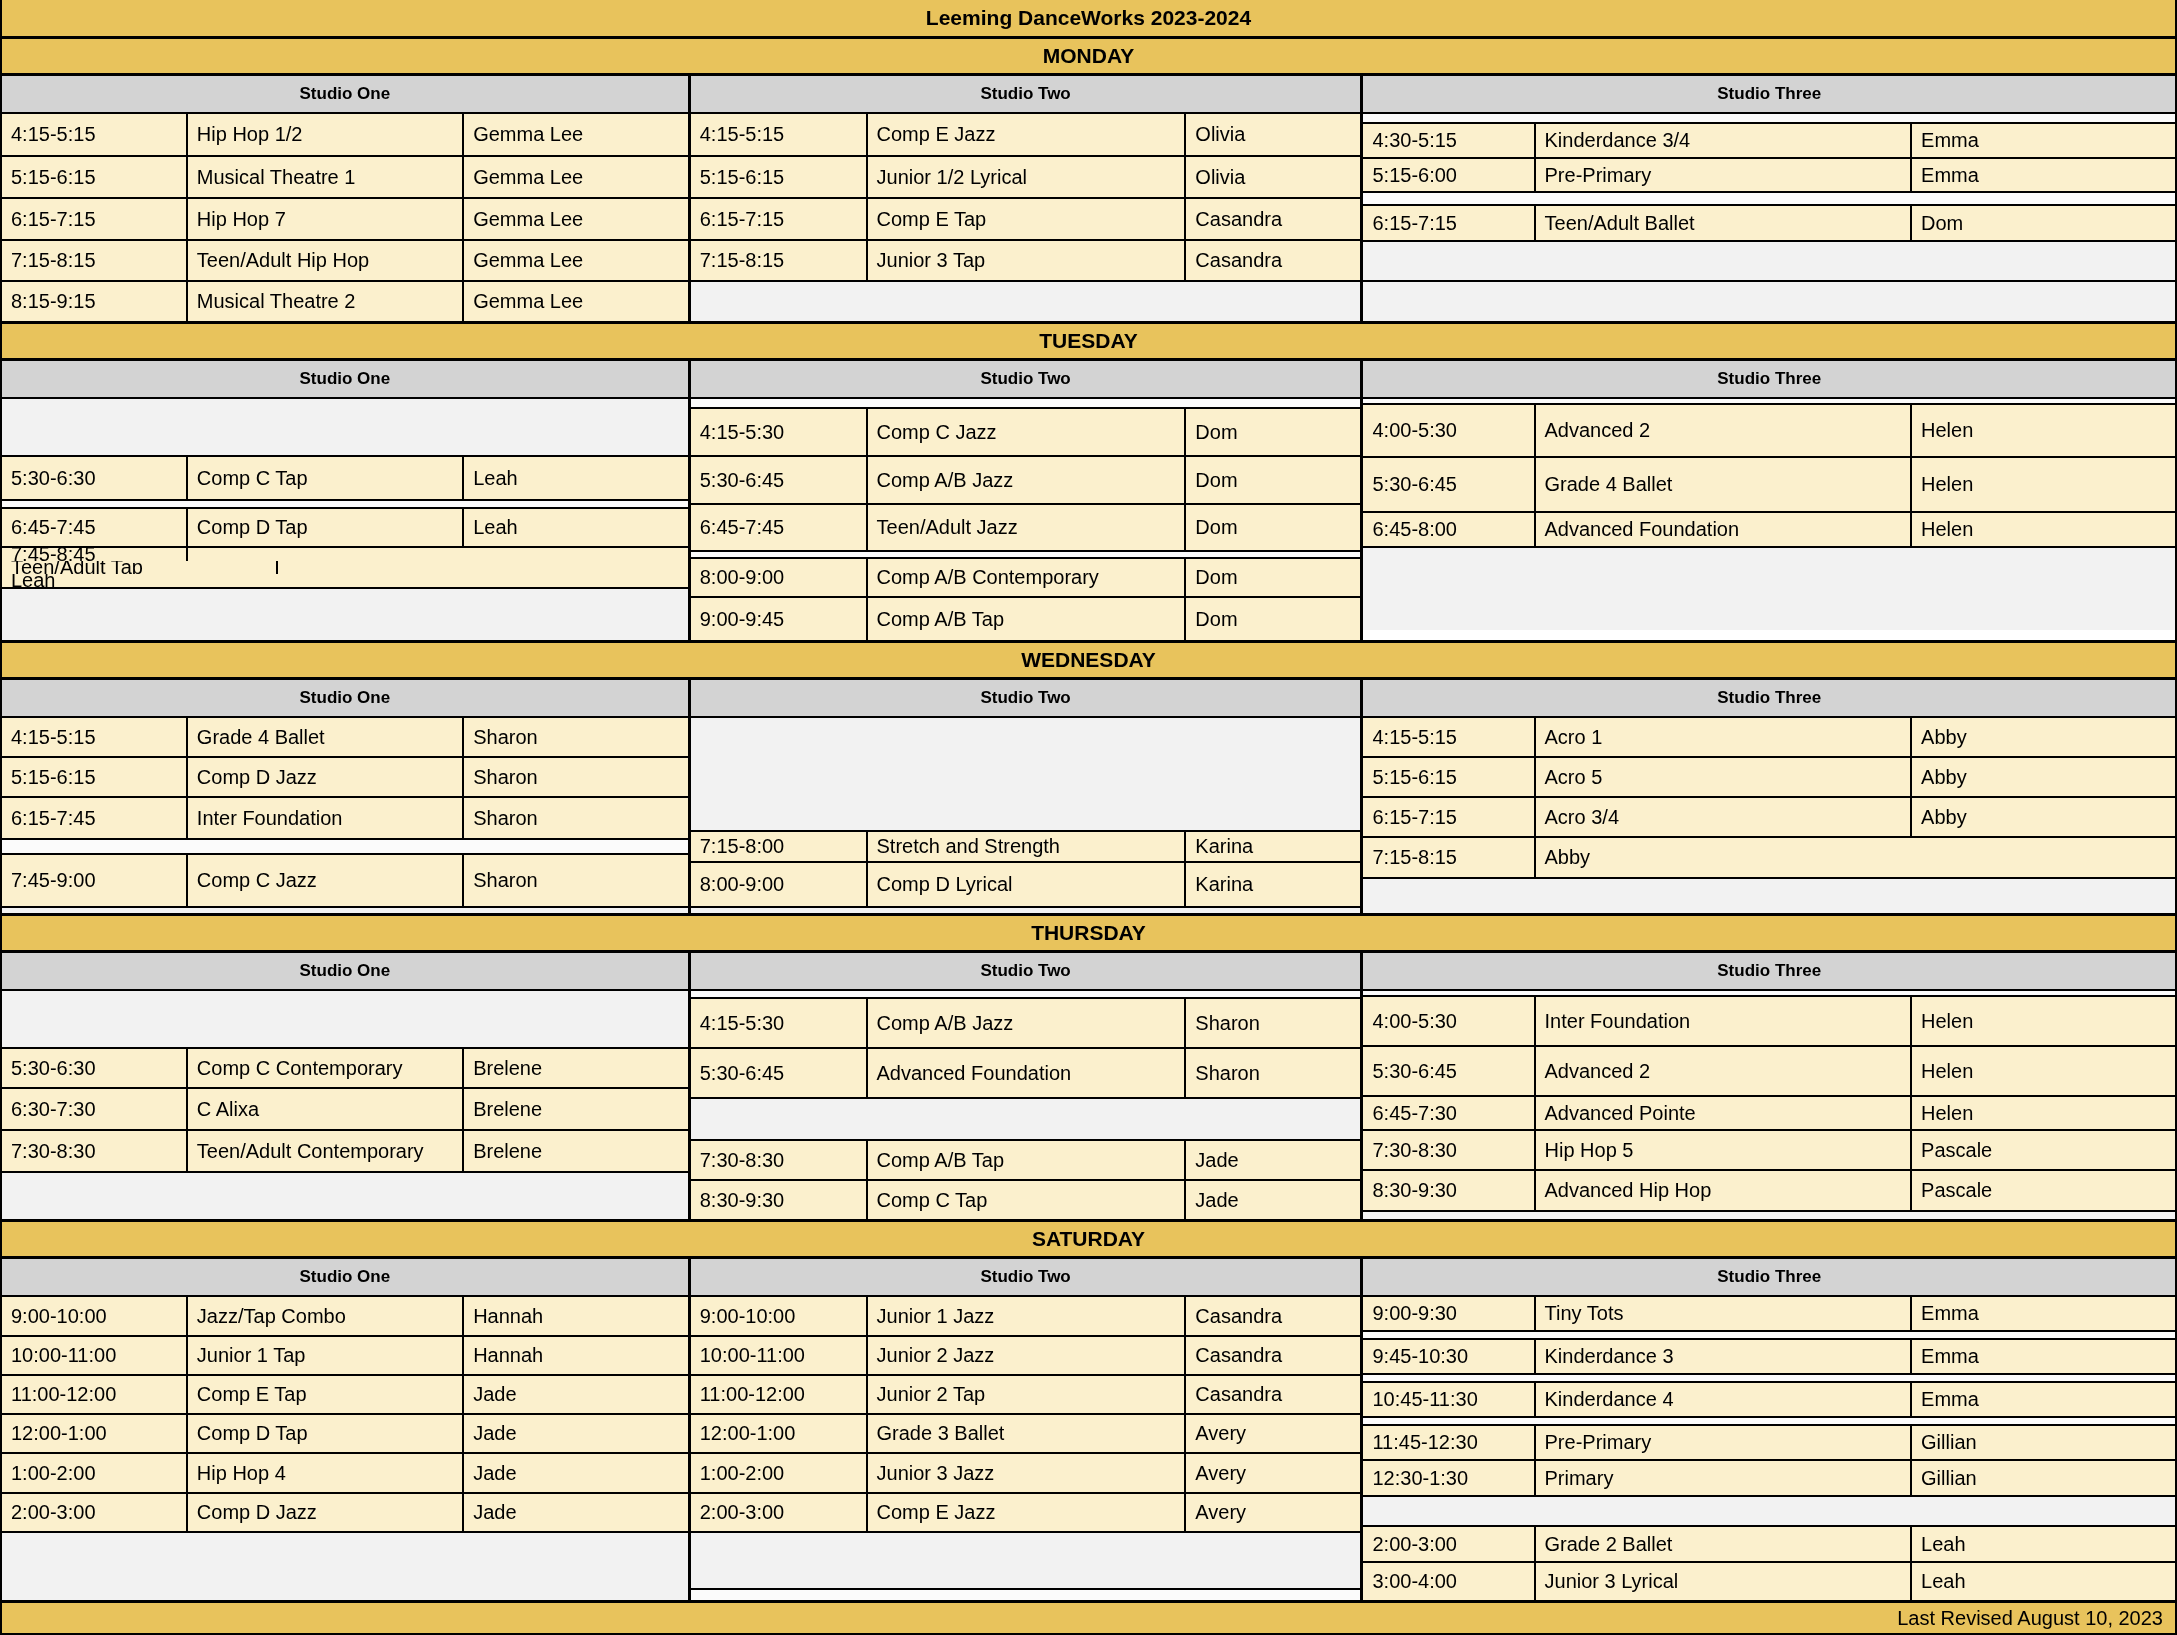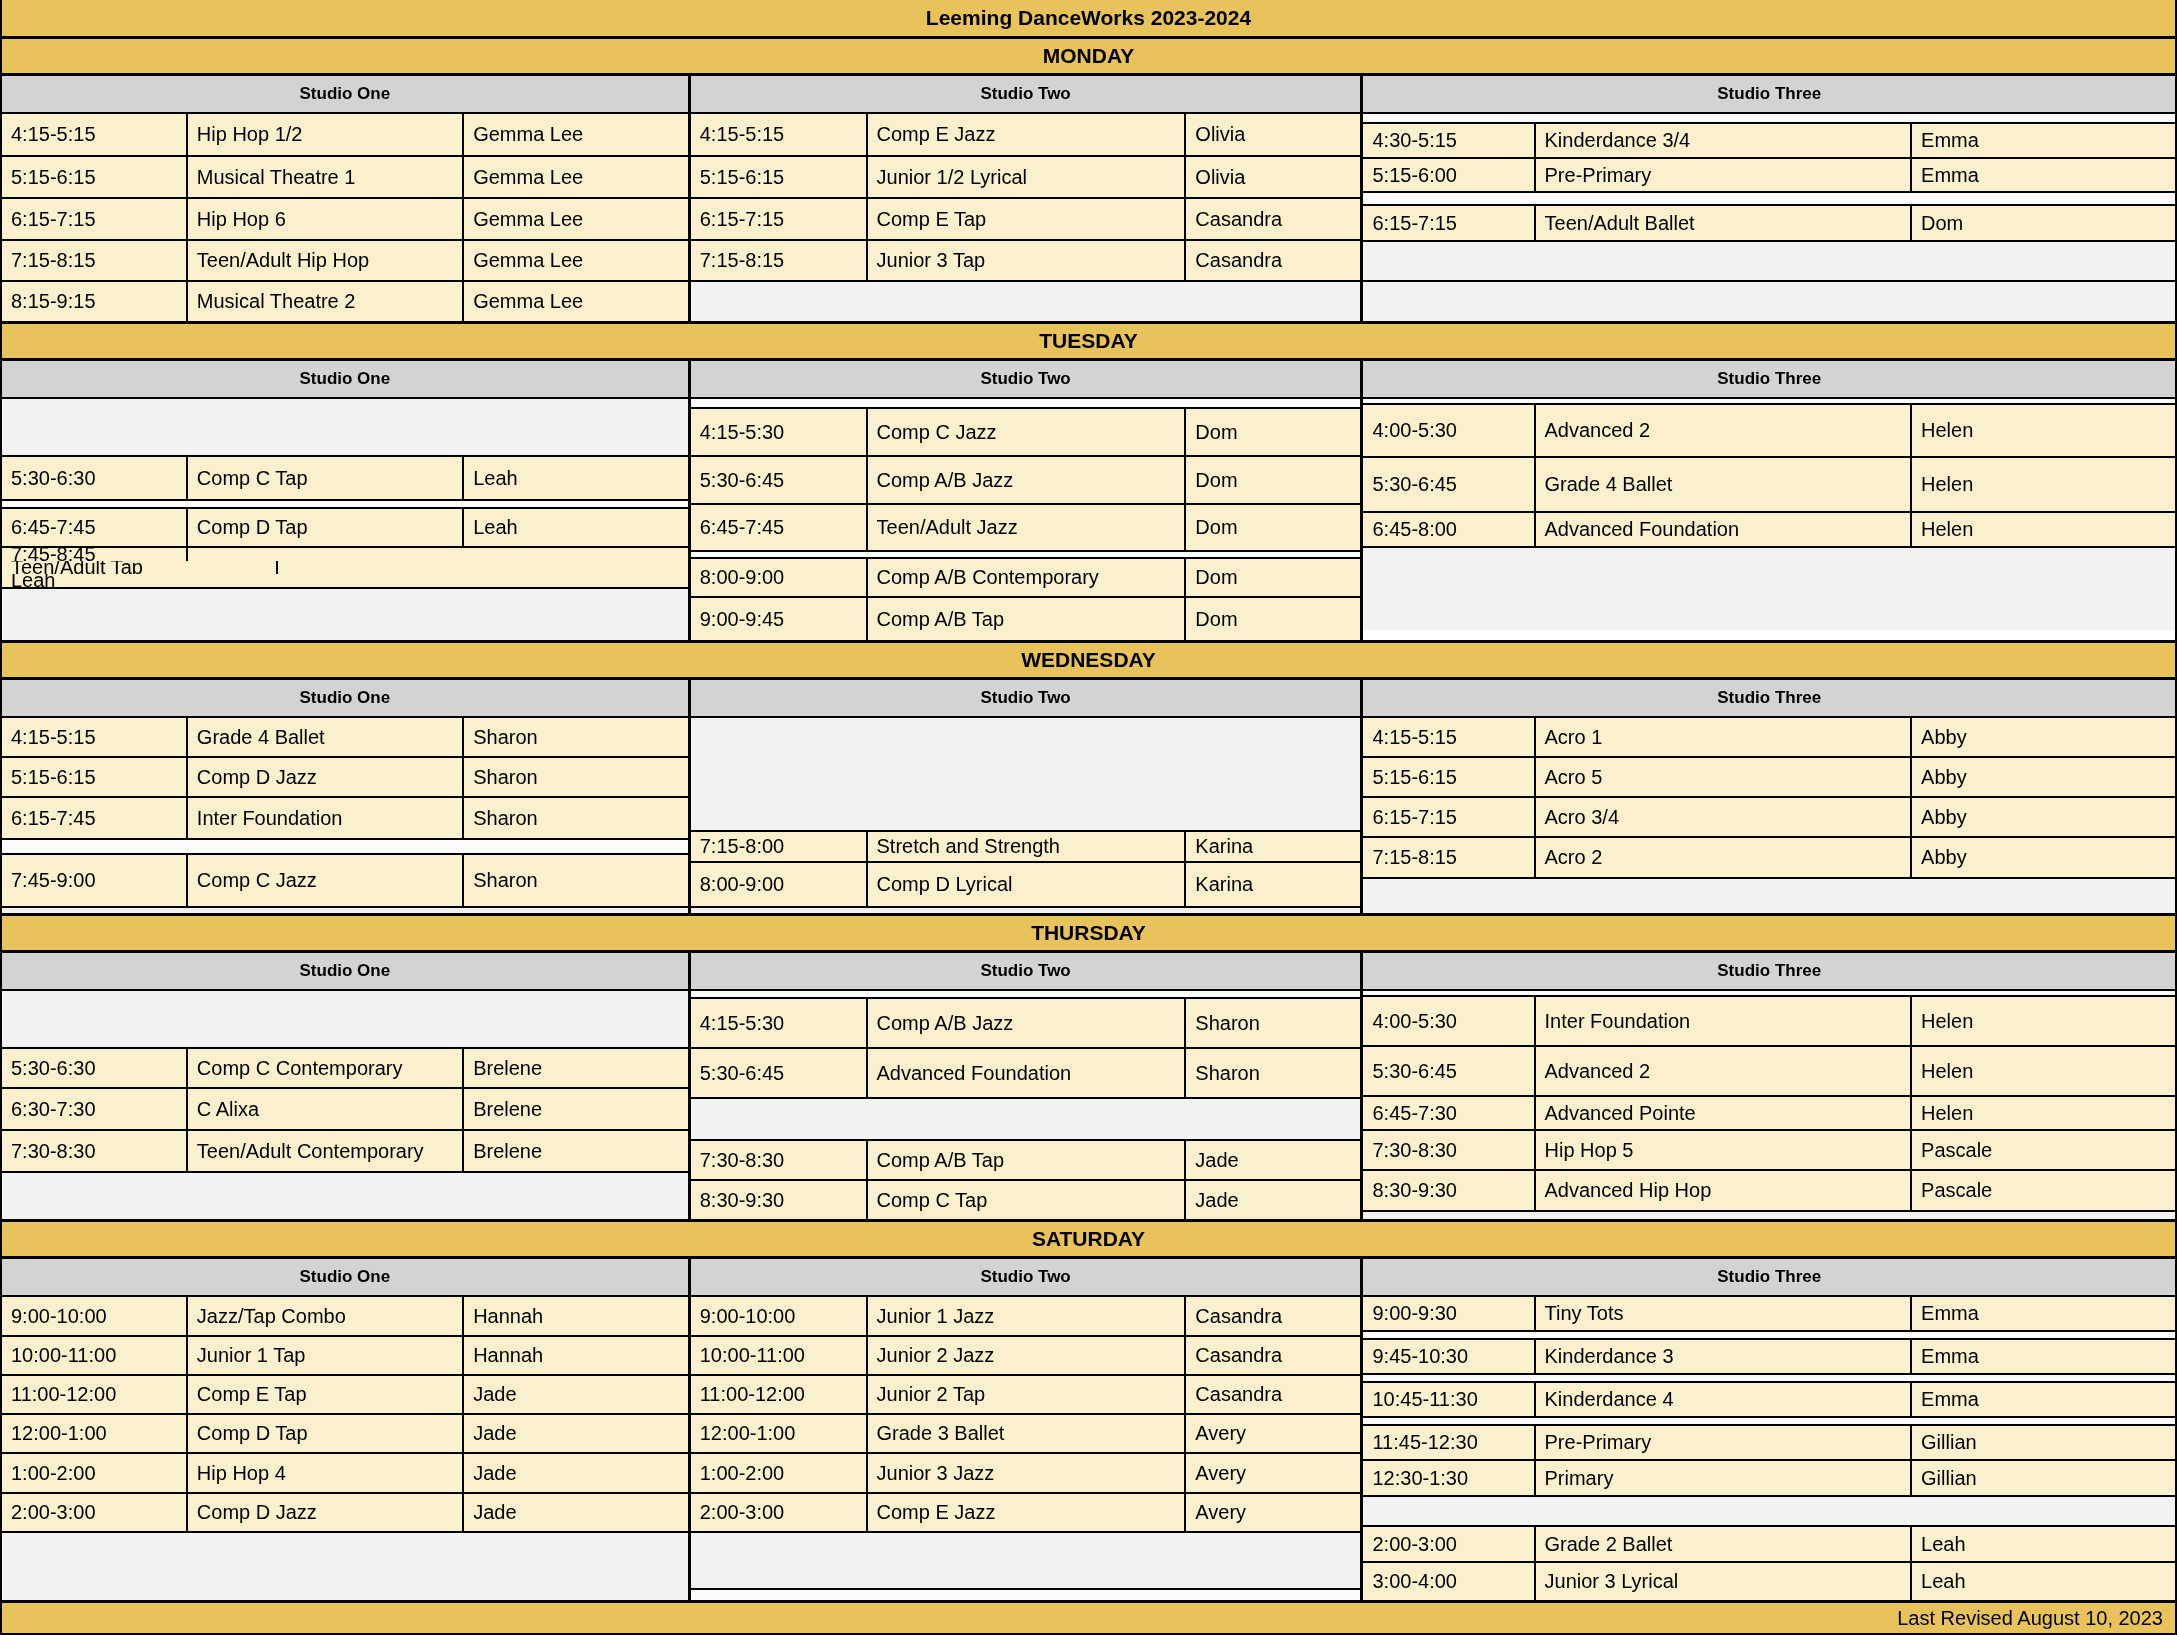--- a/index.html
+++ b/index.html
@@ -56,21 +56,21 @@
               <div class="cell cls">Hip Hop 1/2</div>
               <div class="cell tch">Gemma Lee</div>
             </div>
             <div class="r" style="height: 42px;">
               <div class="cell time">5:15-6:15</div>
               <div class="cell cls">Musical Theatre 1</div>
               <div class="cell tch">Gemma Lee</div>
             </div>
             <div class="r" style="height: 42px;">
               <div class="cell time">6:15-7:15</div>
-              <div class="cell cls">Hip Hop 6</div>
+              <div class="cell cls">Hip Hop 7</div>
               <div class="cell tch">Gemma Lee</div>
             </div>
             <div class="r" style="height: 41px;">
               <div class="cell time">7:15-8:15</div>
               <div class="cell cls">Teen/Adult Hip Hop</div>
               <div class="cell tch">Gemma Lee</div>
             </div>
             <div class="r" style="height: 39px;">
               <div class="cell time">8:15-9:15</div>
               <div class="cell cls">Musical Theatre 2</div>
@@ -258,21 +258,20 @@
               <div class="cell cls">Acro 5</div>
               <div class="cell tch">Abby</div>
             </div>
             <div class="r" style="height: 40px;">
               <div class="cell time">6:15-7:15</div>
               <div class="cell cls">Acro 3/4</div>
               <div class="cell tch">Abby</div>
             </div>
             <div class="r" style="height: 41px;">
               <div class="cell time">7:15-8:15</div>
-              <div class="cell cls">Acro 2</div>
               <div class="cell tch">Abby</div>
             </div>
             <div class="empty" style="height: 34px;"></div>
           </div>
         </div>
       </section>
       <section class="day">
         <div class="banner">THURSDAY</div>
         <div class="headers">
           <div>Studio One</div>

